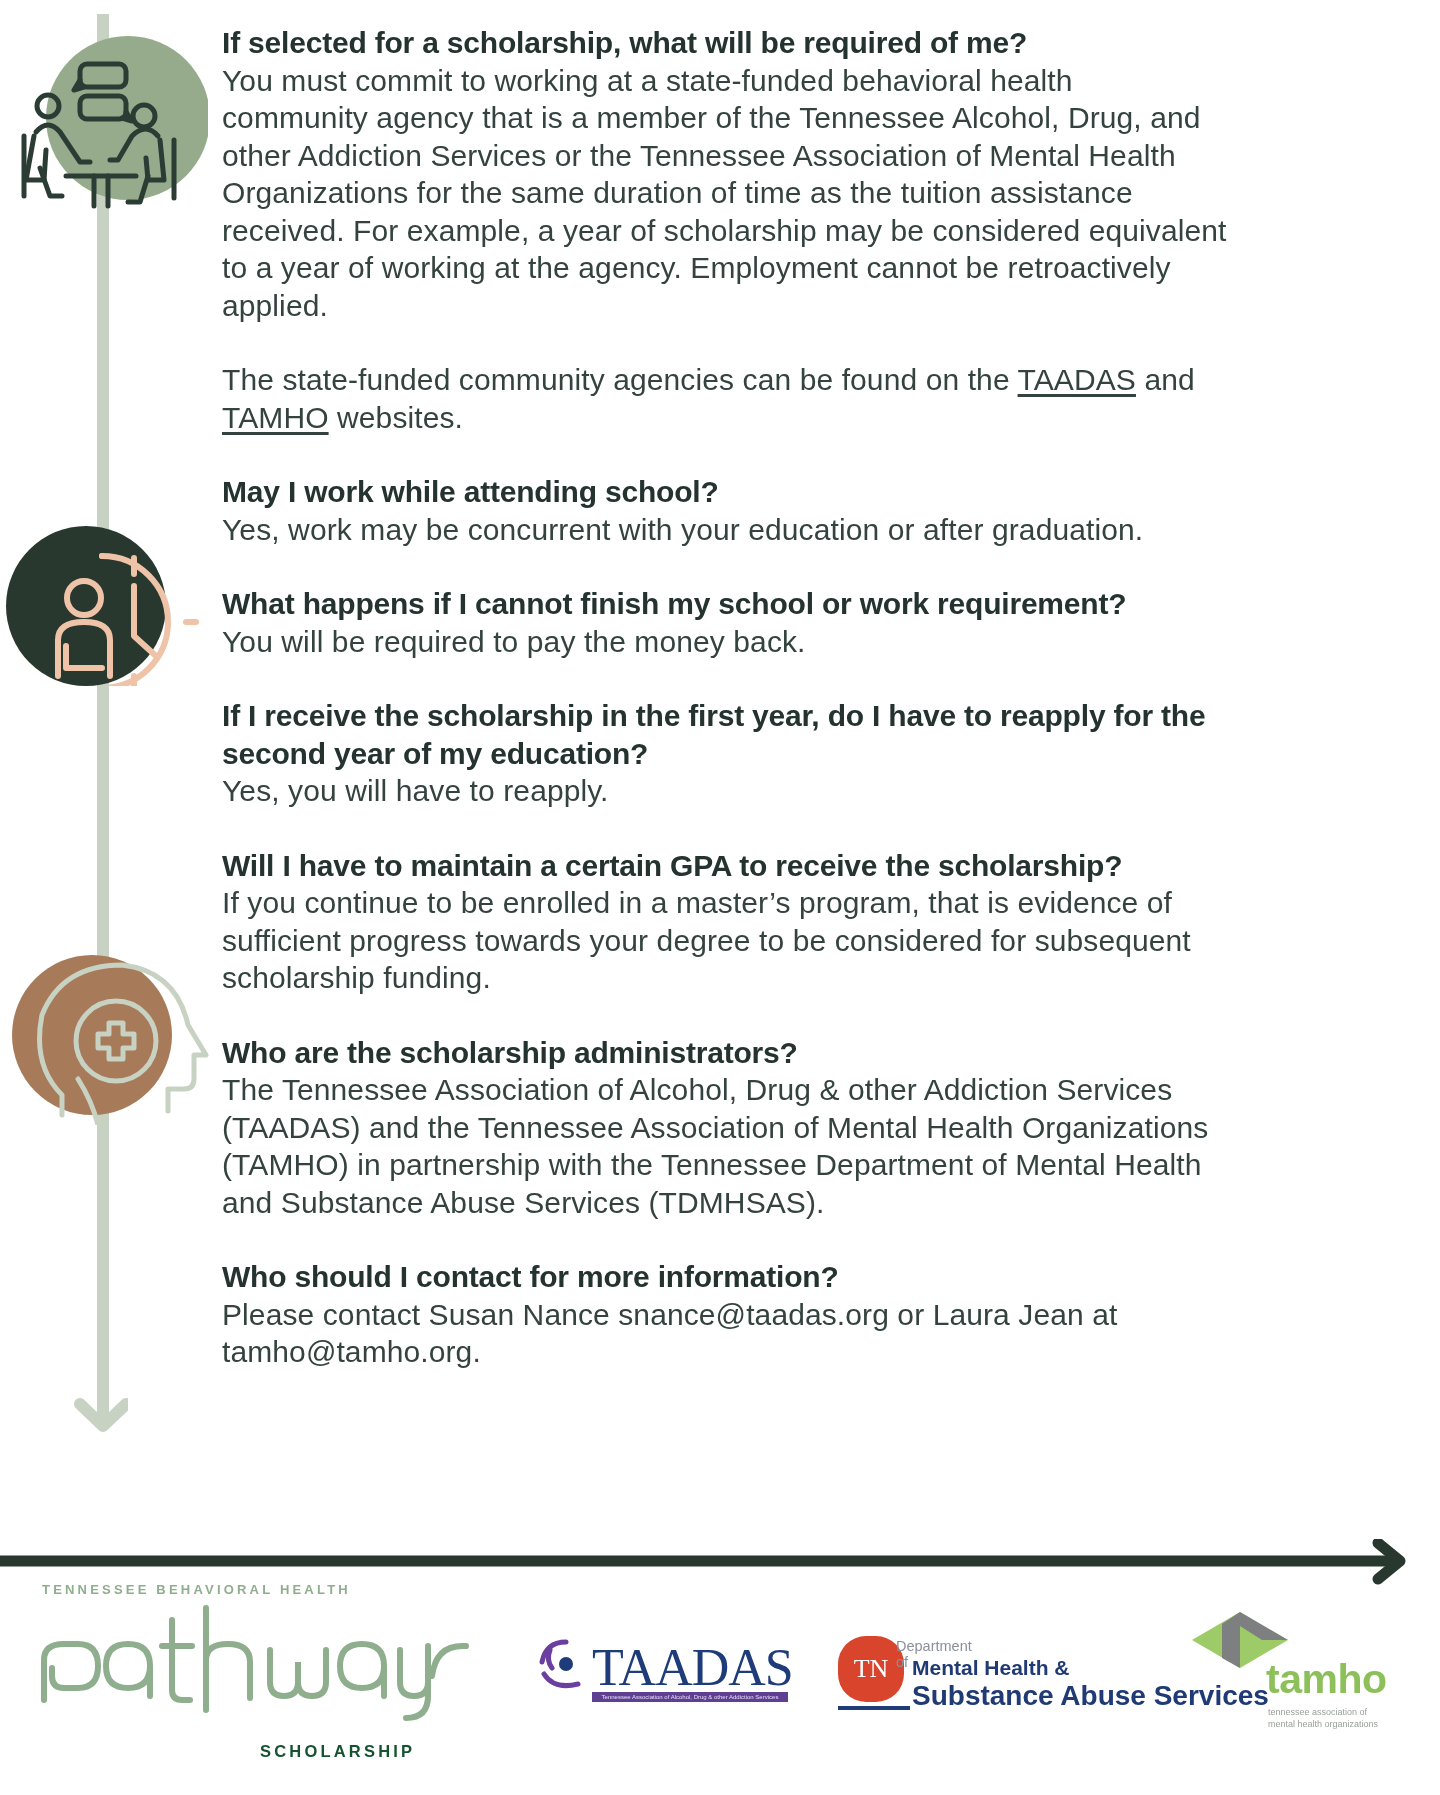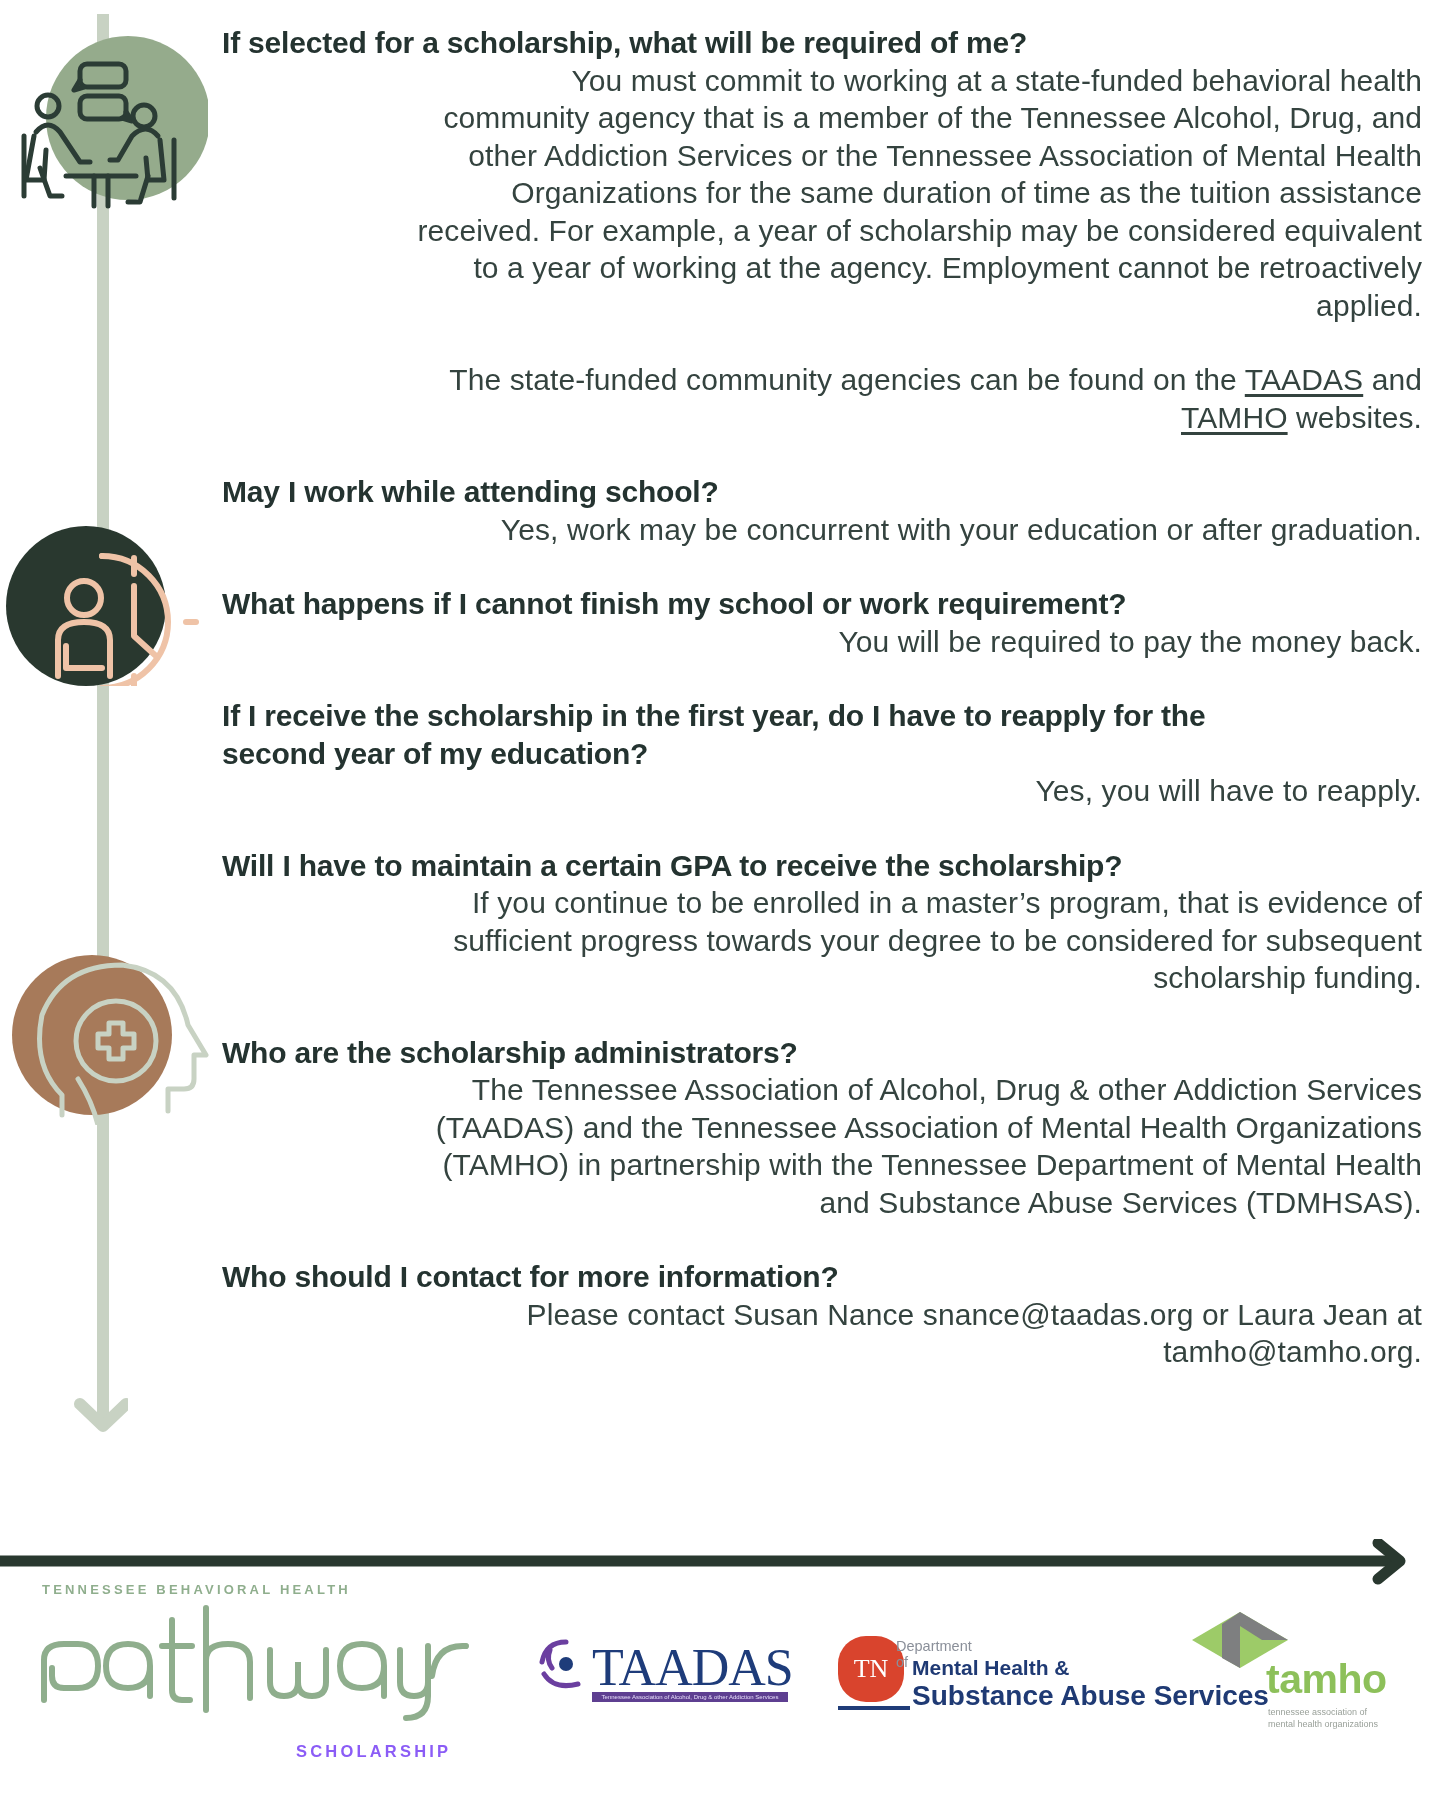--- a/index.html
+++ b/index.html
@@ -4,26 +4,26 @@
 <style>
   html, body { margin: 0; padding: 0; background: #ffffff; }
   body { width: 1440px; height: 1795px; position: relative; overflow: hidden;
          font-family: "Liberation Sans", "DejaVu Sans", sans-serif; color: #2d3a37; }
   .vline { position: absolute; left: 97px; top: 14px; width: 12px; height: 1410px; background: #c8d2c3; }
   .down-arrow { position: absolute; left: 72px; top: 1390px; }
   .icon { position: absolute; }
   .content { position: absolute; left: 222px; top: 24px; width: 1200px; }
   .qa { margin: 0 0 37px 0; }
   .q { font-weight: bold; font-size: 30px; line-height: 37.5px; color: #243330; margin: 0; letter-spacing: -0.2px; }
-  .a { font-size: 30px; line-height: 37.5px; color: #34433f; margin: 0; letter-spacing: 0.1px; text-align: right; }
+  .a { font-size: 30px; line-height: 37.5px; color: #34433f; margin: 0; letter-spacing: 0.1px; }
   .a u { text-decoration: underline; text-underline-offset: 4px; }
   .hline { position: absolute; left: 0; top: 1539px; width: 1410px; }
   .footer { position: absolute; left: 0; top: 1570px; width: 1440px; height: 225px; }
   .pw-top { position: absolute; left: 42px; top: 12px; font-size: 13px; font-weight: bold; letter-spacing: 3.2px; color: #8fae8d; }
-  .pw-bottom { position: absolute; left: 260px; top: 172px; font-size: 16.5px; font-weight: bold; letter-spacing: 3.2px; color: #8b5cf6; margin-left: 36px; }
+  .pw-bottom { position: absolute; left: 260px; top: 172px; font-size: 16.5px; font-weight: bold; letter-spacing: 3.2px; color: #14532d; }
   .pw-word { position: absolute; left: 36px; top: 30px; }
   .taadas { position: absolute; left: 536px; top: 70px; }
   .taadas-word { position: absolute; left: 56px; top: 0px; font-family: "Liberation Serif", serif; font-size: 52px; color: #1e3c7a; letter-spacing: -1px; line-height: 56px; }
   .taadas-sub { position: absolute; left: 56px; top: 52px; width: 196px; height: 10px; background: #5e3f91; color: #e7defa; font-size: 6px; line-height: 10px; white-space: nowrap; overflow: hidden; text-align: center; }
   .tn { position: absolute; left: 838px; top: 66px; }
   .tn-box { position: absolute; left: 0; top: 0; width: 66px; height: 66px; background: #d9442d; color: #fff; font-family: "Liberation Serif", serif; font-size: 26px; line-height: 66px; text-align: center; border-radius: 28px; }
   .tn-bar { position: absolute; left: 0; top: 70px; width: 72px; height: 4px; background: #1f3c78; }
   .tn-dept { position: absolute; left: 58px; top: 2px; font-size: 14.5px; color: #8a8f99; }
   .tn-l1 { position: absolute; left: 74px; top: 20px; font-size: 21px; font-weight: bold; color: #1f3a74; white-space: nowrap; }
   .tn-l2 { position: absolute; left: 74px; top: 44px; font-size: 28px; font-weight: bold; color: #1f3a74; white-space: nowrap; }

